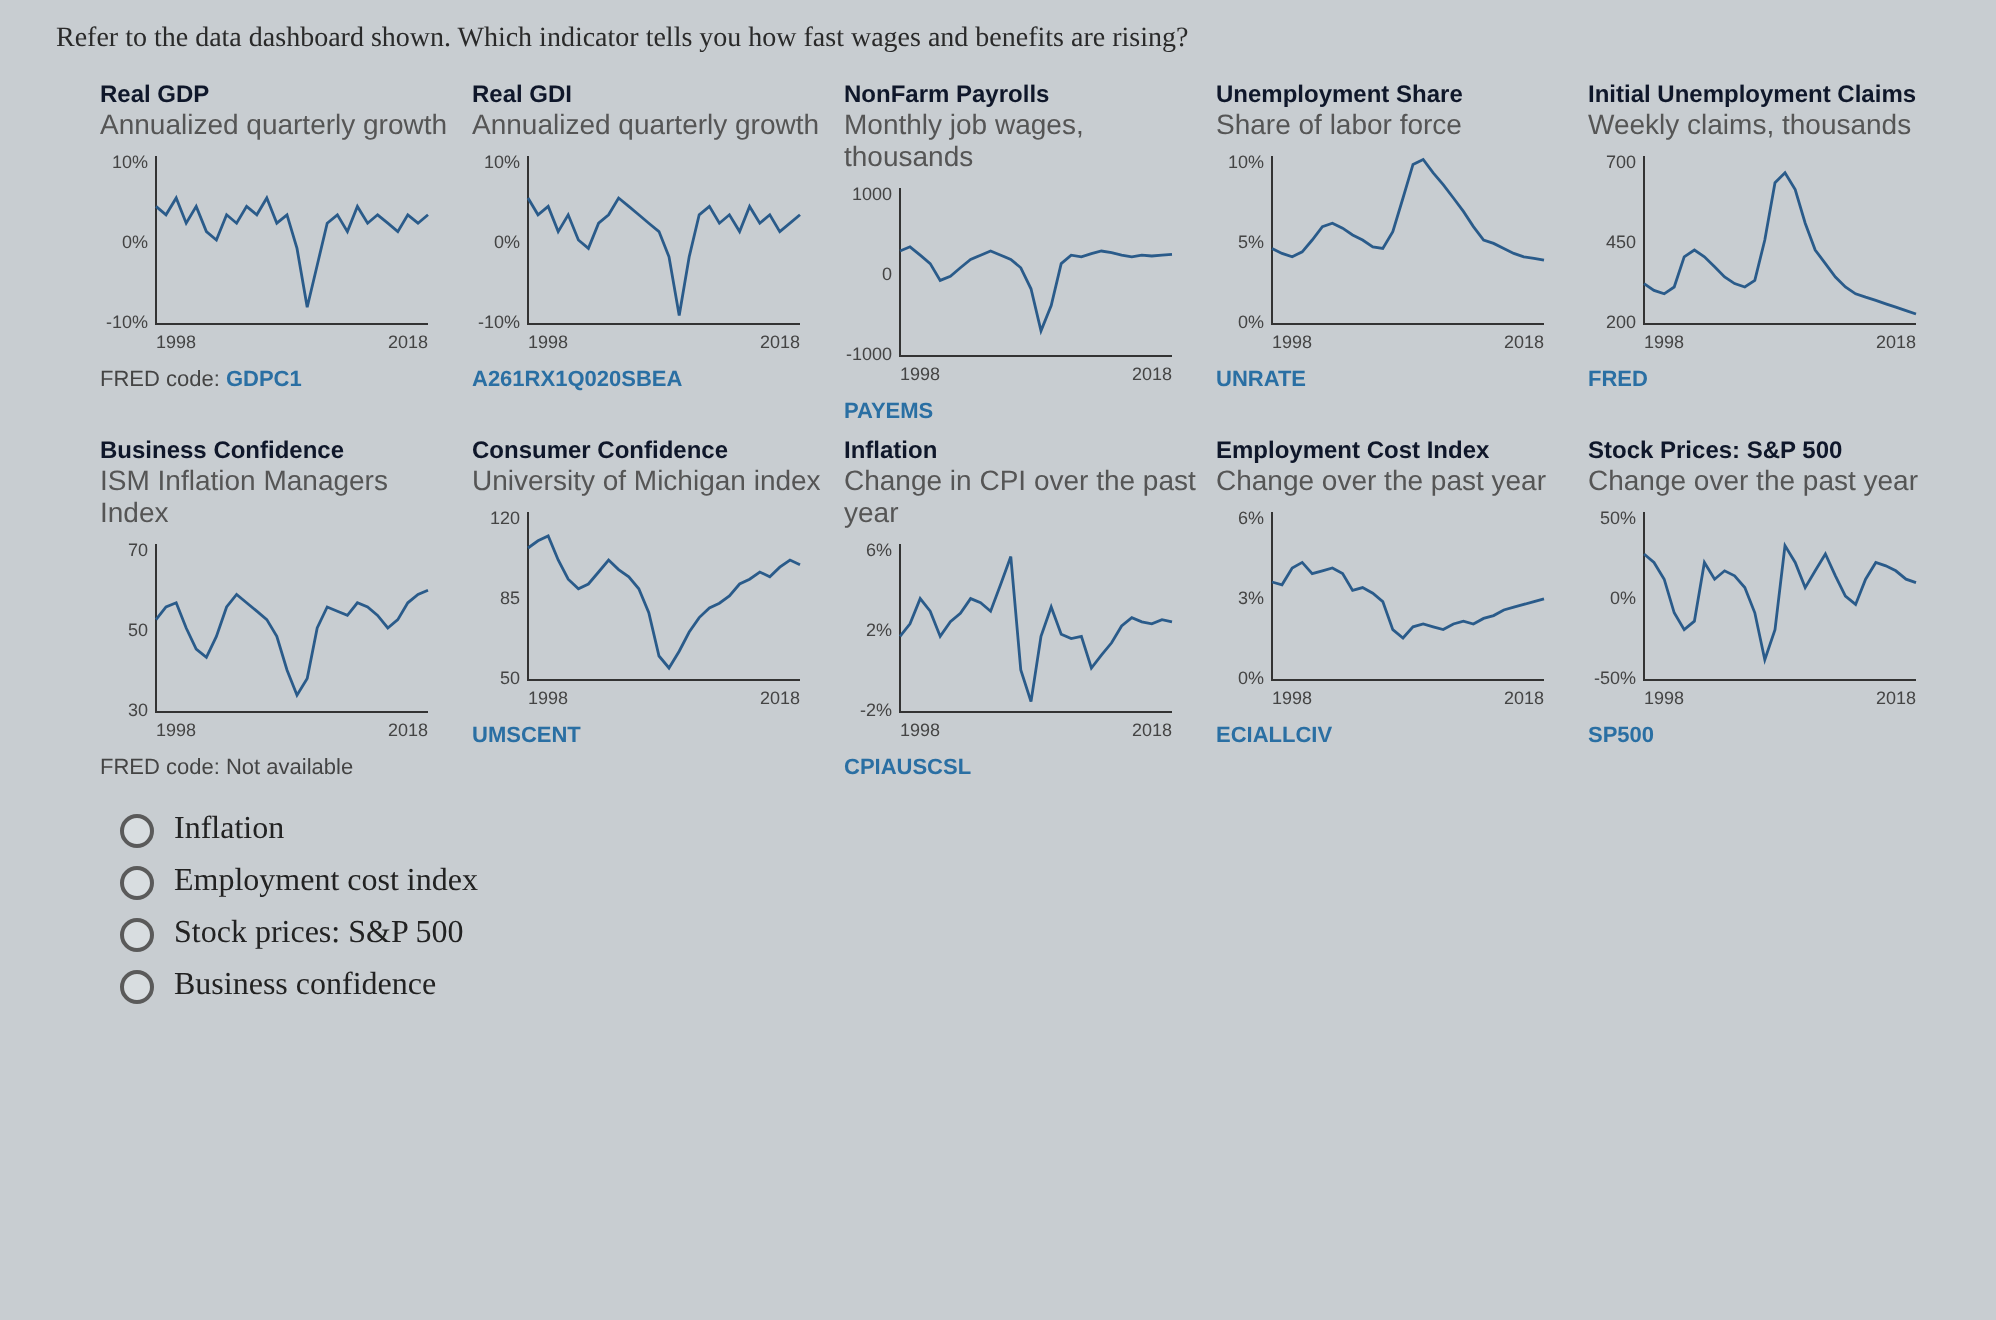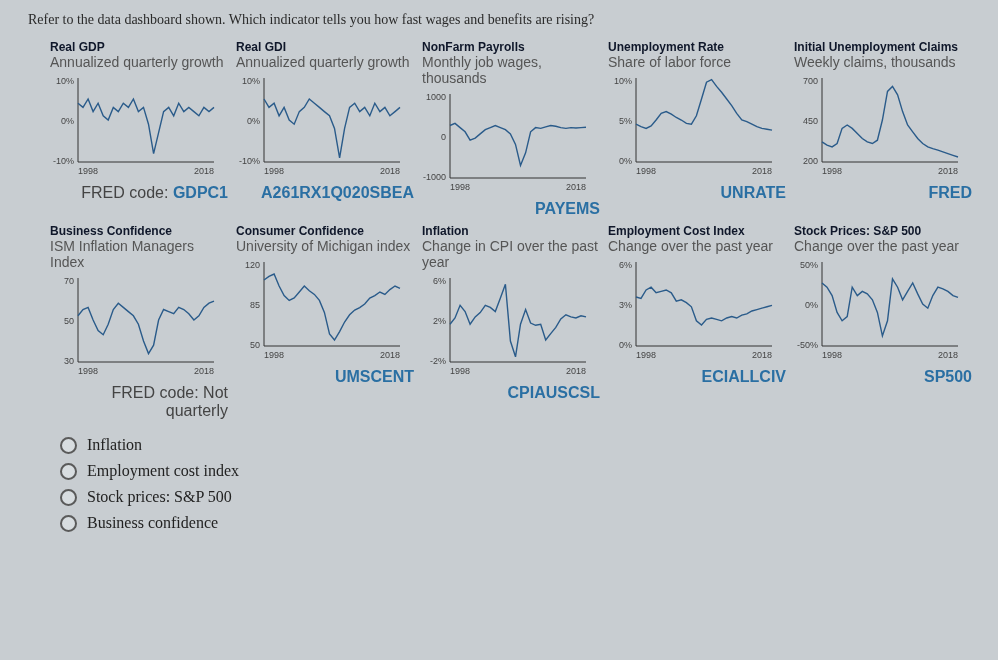--- a/index.html
+++ b/index.html
@@ -25,21 +25,21 @@
   .panel { font-family: Arial, Helvetica, sans-serif; }
   .panel-title { font-size: 12px; font-weight: bold; color: #0f172a; }
   .panel-sub   { font-size: 14px; color: #555; margin-bottom: 2px; }
   .chart-box {
     width: 166px; height: 110px; position: relative;
   }
   .chart-box svg { width: 100%; height: 100%; }
   .axis { stroke: #333; stroke-width: 1; fill: none; }
   .series { stroke: #2a5b8a; stroke-width: 1.4; fill: none; }
   .tick-label { font-size: 9px; fill: #444; font-family: Arial, sans-serif; }
-  .fred { font-size: 16px; color: #444; margin-top: 2px; text-align: right; }
+  .fred { font-size: 11px; color: #444; margin-top: 2px; }
   .fred-code { color: #2a6fa3; font-weight: bold; }
   .options { padding: 6px 20px 12px 60px; }
   .option {
     display: flex; align-items: center; gap: 10px;
     padding: 4px 0; cursor: pointer;
   }
   .radio {
     width: 17px; height: 17px; border: 2px solid #5a5a5a;
     border-radius: 50%; background: #d8dde0; flex-shrink: 0;
   }
@@ -99,21 +99,21 @@
         <path class="series" d="M28.0,37.5 L33.0,35.4 L38.1,39.6 L43.1,43.8 L48.1,52.2 L53.2,50.1 L58.2,45.9 L63.3,41.7 L68.3,39.6 L73.3,37.5 L78.4,39.6 L83.4,41.7 L88.4,45.9 L93.5,56.4 L98.5,77.4 L103.6,64.8 L108.6,43.8 L113.6,39.6 L118.7,40.4 L123.7,38.8 L128.7,37.5 L133.8,38.3 L138.8,39.6 L143.9,40.4 L148.9,39.6 L153.9,40.0 L159.0,39.6 L164.0,39.2 "></path>
         <text x="28" y="102" class="tick-label" text-anchor="start">1998</text>
         <text x="164" y="102" class="tick-label" text-anchor="end">2018</text>
       </svg>
     </div>
     <div class="fred">
       <span class="fred-code">PAYEMS</span>
     </div>
     </div>
     <div class="panel">
-    <div class="panel-title">Unemployment Rate</div>
+    <div class="panel-title">Unemployment Share</div>
     <div class="panel-sub">Share of labor force</div>
     <div class="chart-box">
       <svg viewBox="0 0 166 110">
         <text x="24" y="12" class="tick-label" text-anchor="end">10%</text>
         <text x="24" y="52" class="tick-label" text-anchor="end">5%</text>
         <text x="24" y="92" class="tick-label" text-anchor="end">0%</text>
         <path class="axis" d="M28,6 L28,90 L164,90"></path>
         <path class="series" d="M28.0,52.2 L33.0,54.7 L38.1,56.4 L43.1,53.9 L48.1,48.0 L53.2,41.3 L58.2,39.6 L63.3,42.1 L68.3,45.5 L73.3,48.0 L78.4,51.4 L83.4,52.2 L88.4,43.8 L93.5,27.0 L98.5,10.2 L103.6,7.7 L108.6,14.4 L113.6,20.3 L118.7,27.0 L123.7,33.7 L128.7,41.3 L133.8,48.0 L138.8,49.7 L143.9,52.2 L148.9,54.7 L153.9,56.4 L159.0,57.2 L164.0,58.1 "></path>
         <text x="28" y="102" class="tick-label" text-anchor="start">1998</text>
         <text x="164" y="102" class="tick-label" text-anchor="end">2018</text>
@@ -149,21 +149,21 @@
         <text x="24" y="12" class="tick-label" text-anchor="end">70</text>
         <text x="24" y="52" class="tick-label" text-anchor="end">50</text>
         <text x="24" y="92" class="tick-label" text-anchor="end">30</text>
         <path class="axis" d="M28,6 L28,90 L164,90"></path>
         <path class="series" d="M28.0,43.8 L33.0,37.5 L38.1,35.4 L43.1,48.0 L48.1,58.5 L53.2,62.7 L58.2,52.2 L63.3,37.5 L68.3,31.2 L73.3,35.4 L78.4,39.6 L83.4,43.8 L88.4,52.2 L93.5,69.0 L98.5,81.6 L103.6,73.2 L108.6,48.0 L113.6,37.5 L118.7,39.6 L123.7,41.7 L128.7,35.4 L133.8,37.5 L138.8,41.7 L143.9,48.0 L148.9,43.8 L153.9,35.4 L159.0,31.2 L164.0,29.1 "></path>
         <text x="28" y="102" class="tick-label" text-anchor="start">1998</text>
         <text x="164" y="102" class="tick-label" text-anchor="end">2018</text>
       </svg>
     </div>
     <div class="fred">
-      <span>FRED code: </span><span class="">Not quarterly</span>
+      <span>FRED code: </span><span class="">Not available</span>
     </div>
     </div>
     <div class="panel">
     <div class="panel-title">Consumer Confidence</div>
     <div class="panel-sub">University of Michigan index</div>
     <div class="chart-box">
       <svg viewBox="0 0 166 110">
         <text x="24" y="12" class="tick-label" text-anchor="end">120</text>
         <text x="24" y="52" class="tick-label" text-anchor="end">85</text>
         <text x="24" y="92" class="tick-label" text-anchor="end">50</text>

